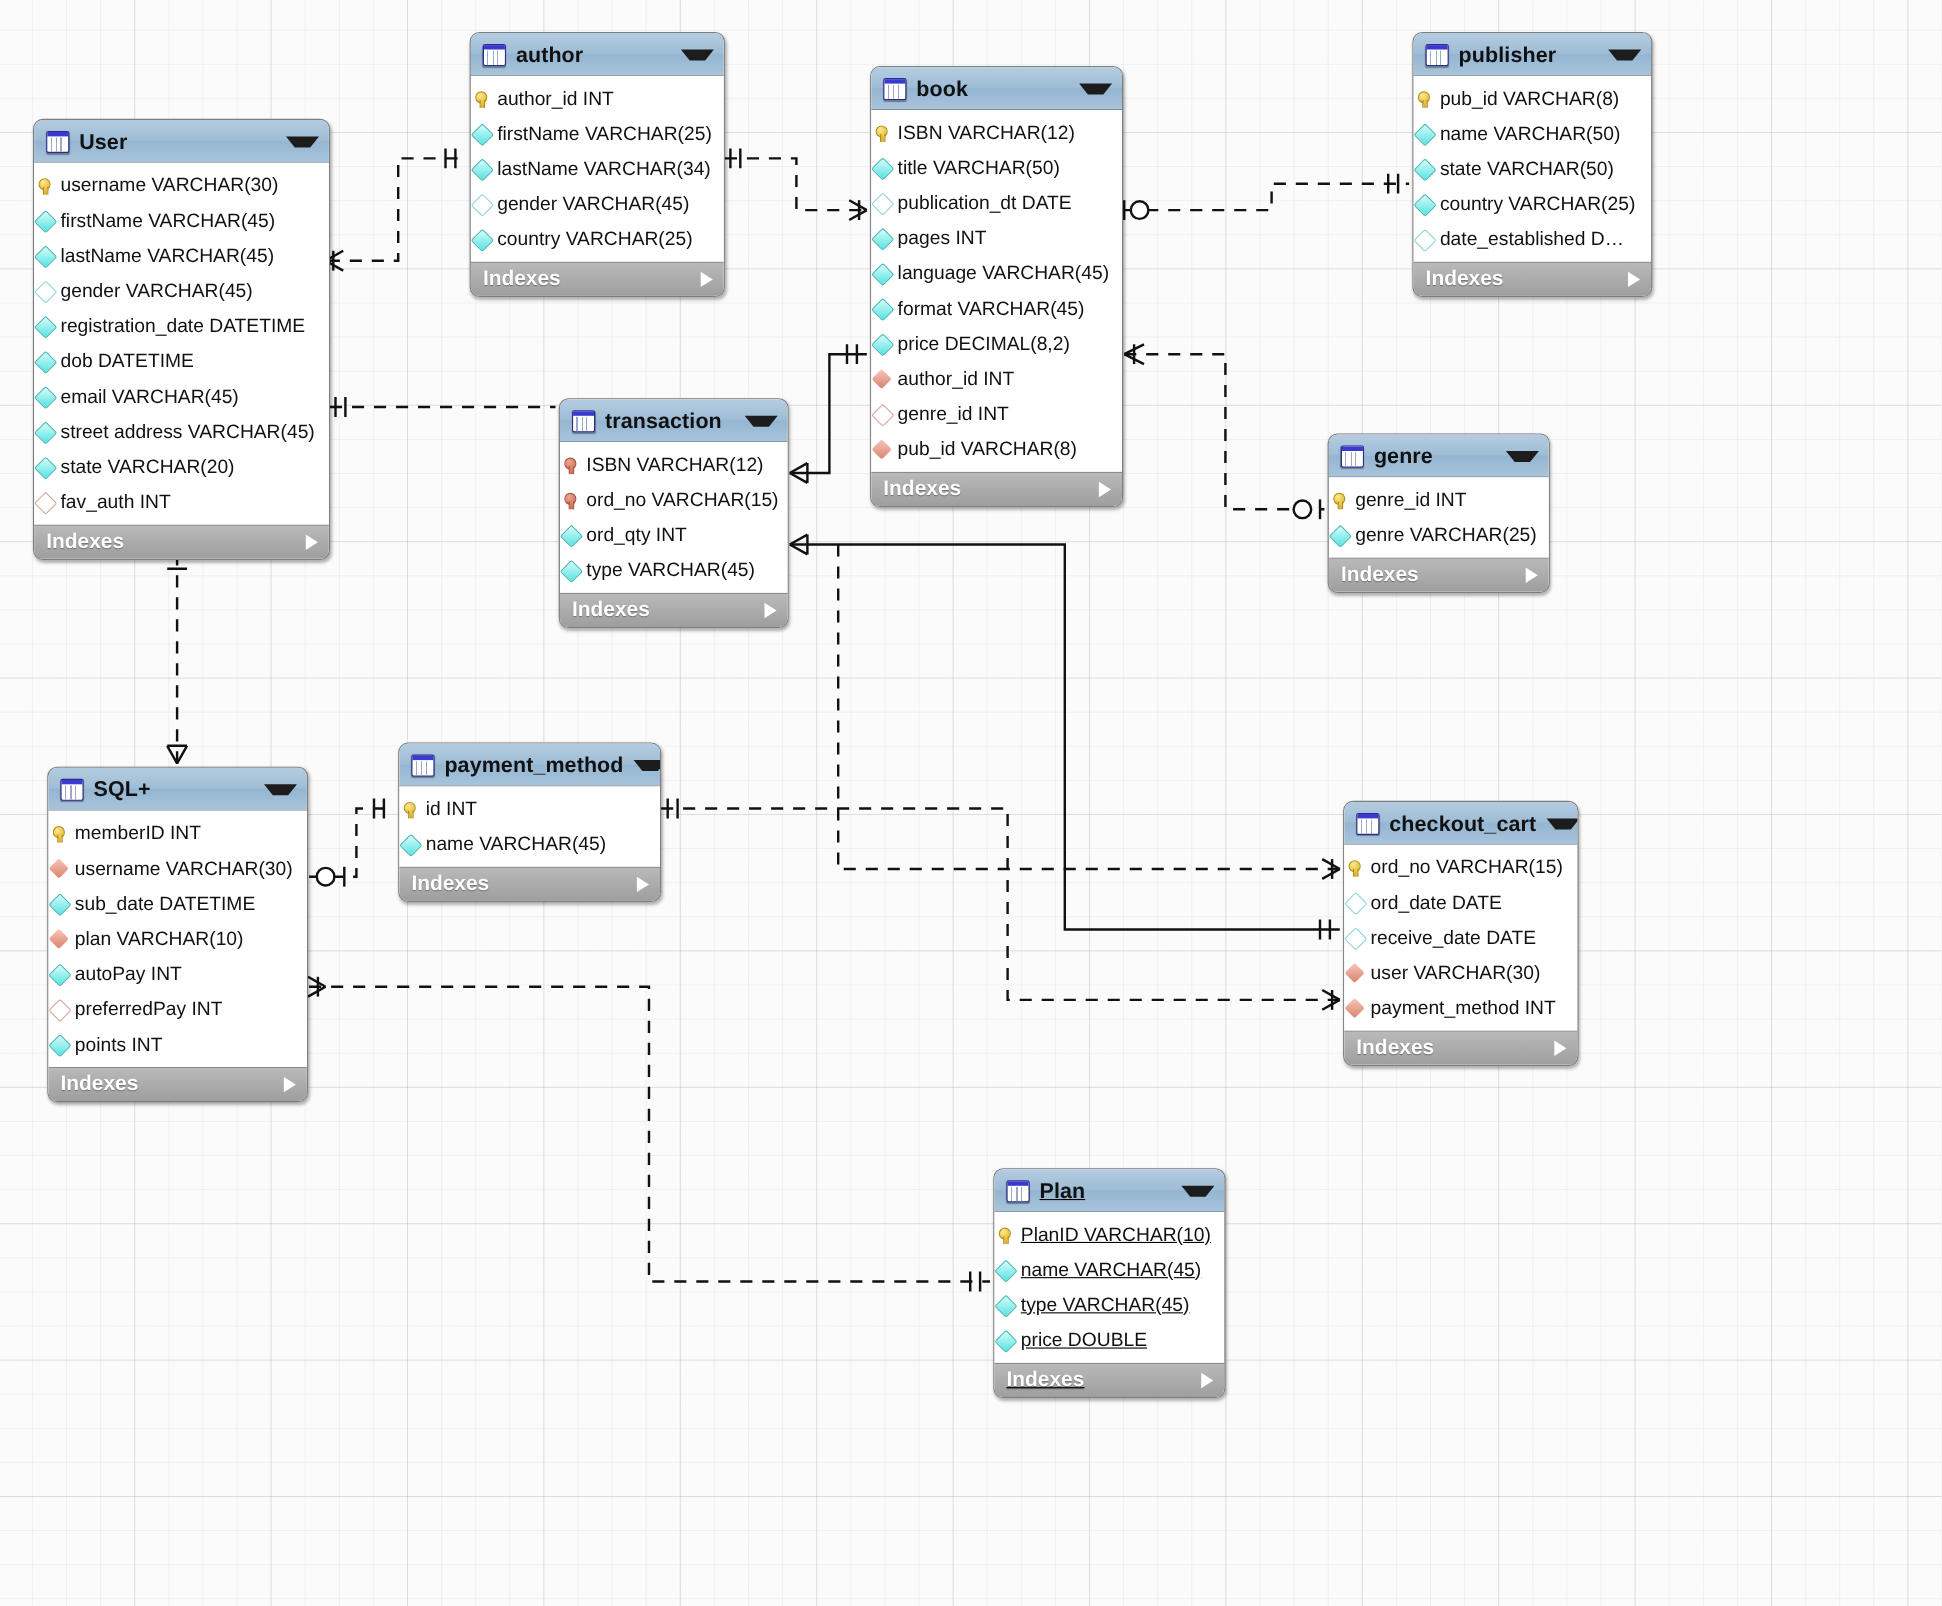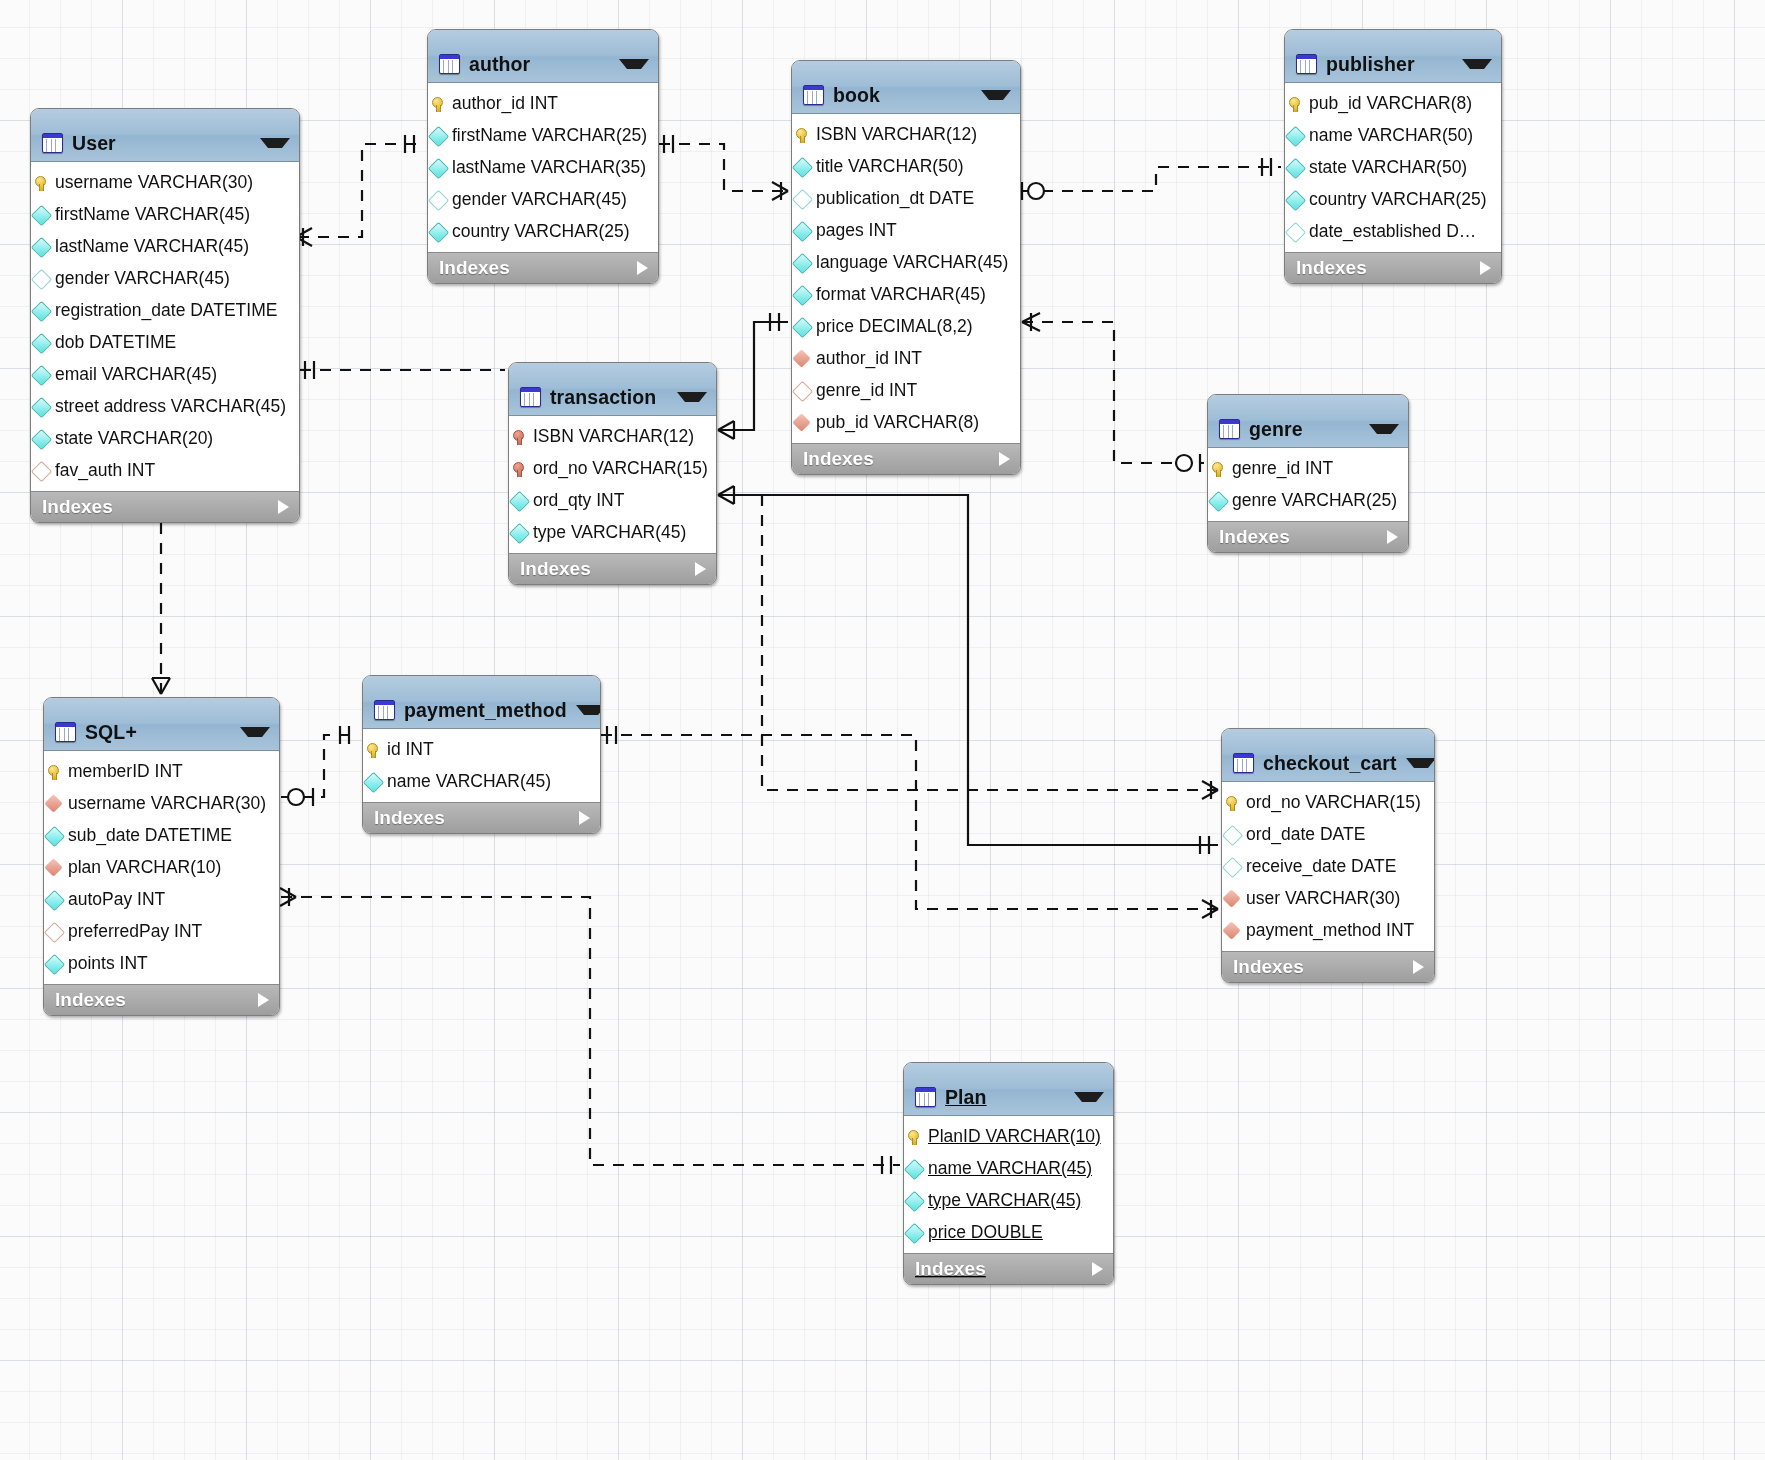--- a/index.html
+++ b/index.html
@@ -26,21 +26,21 @@
     position:absolute;
     border:1px solid #7d7d7d;
     border-radius:9px;
     background:#ffffff;
     box-shadow:1px 2px 3px rgba(0,0,0,.30);
     overflow:hidden;
   }
   .tbl .hdr{
     height:36px;
     display:flex;align-items:center;
-    padding:16px 9px 0 11px;
+    padding:2px 9px 0 11px;
     background:linear-gradient(to bottom,#b5cce0 0%,#9ebdd6 48%,#94b5d1 52%,#a8c4db 100%);
     border-bottom:1px solid #7d8e9e;
     gap:9px;
   }
   .tbl .hdr .tname{
     font-size:19.5px;font-weight:bold;color:#111;
     letter-spacing:.1px;flex:1;white-space:nowrap;
   }
   .tico{
     width:19px;height:18px;flex:0 0 19px;
@@ -309,21 +309,21 @@
         <div class="col">
           <span class="idc">
             <span class="dia cyan"></span>
           </span>
           <span>firstName VARCHAR(25)</span>
         </div>
         <div class="col">
           <span class="idc">
             <span class="dia cyan"></span>
           </span>
-          <span>lastName VARCHAR(35)</span>
+          <span>lastName VARCHAR(34)</span>
         </div>
         <div class="col">
           <span class="idc">
             <span class="dia cyan-o"></span>
           </span>
           <span>gender VARCHAR(45)</span>
         </div>
         <div class="col">
           <span class="idc">
             <span class="dia cyan"></span>

